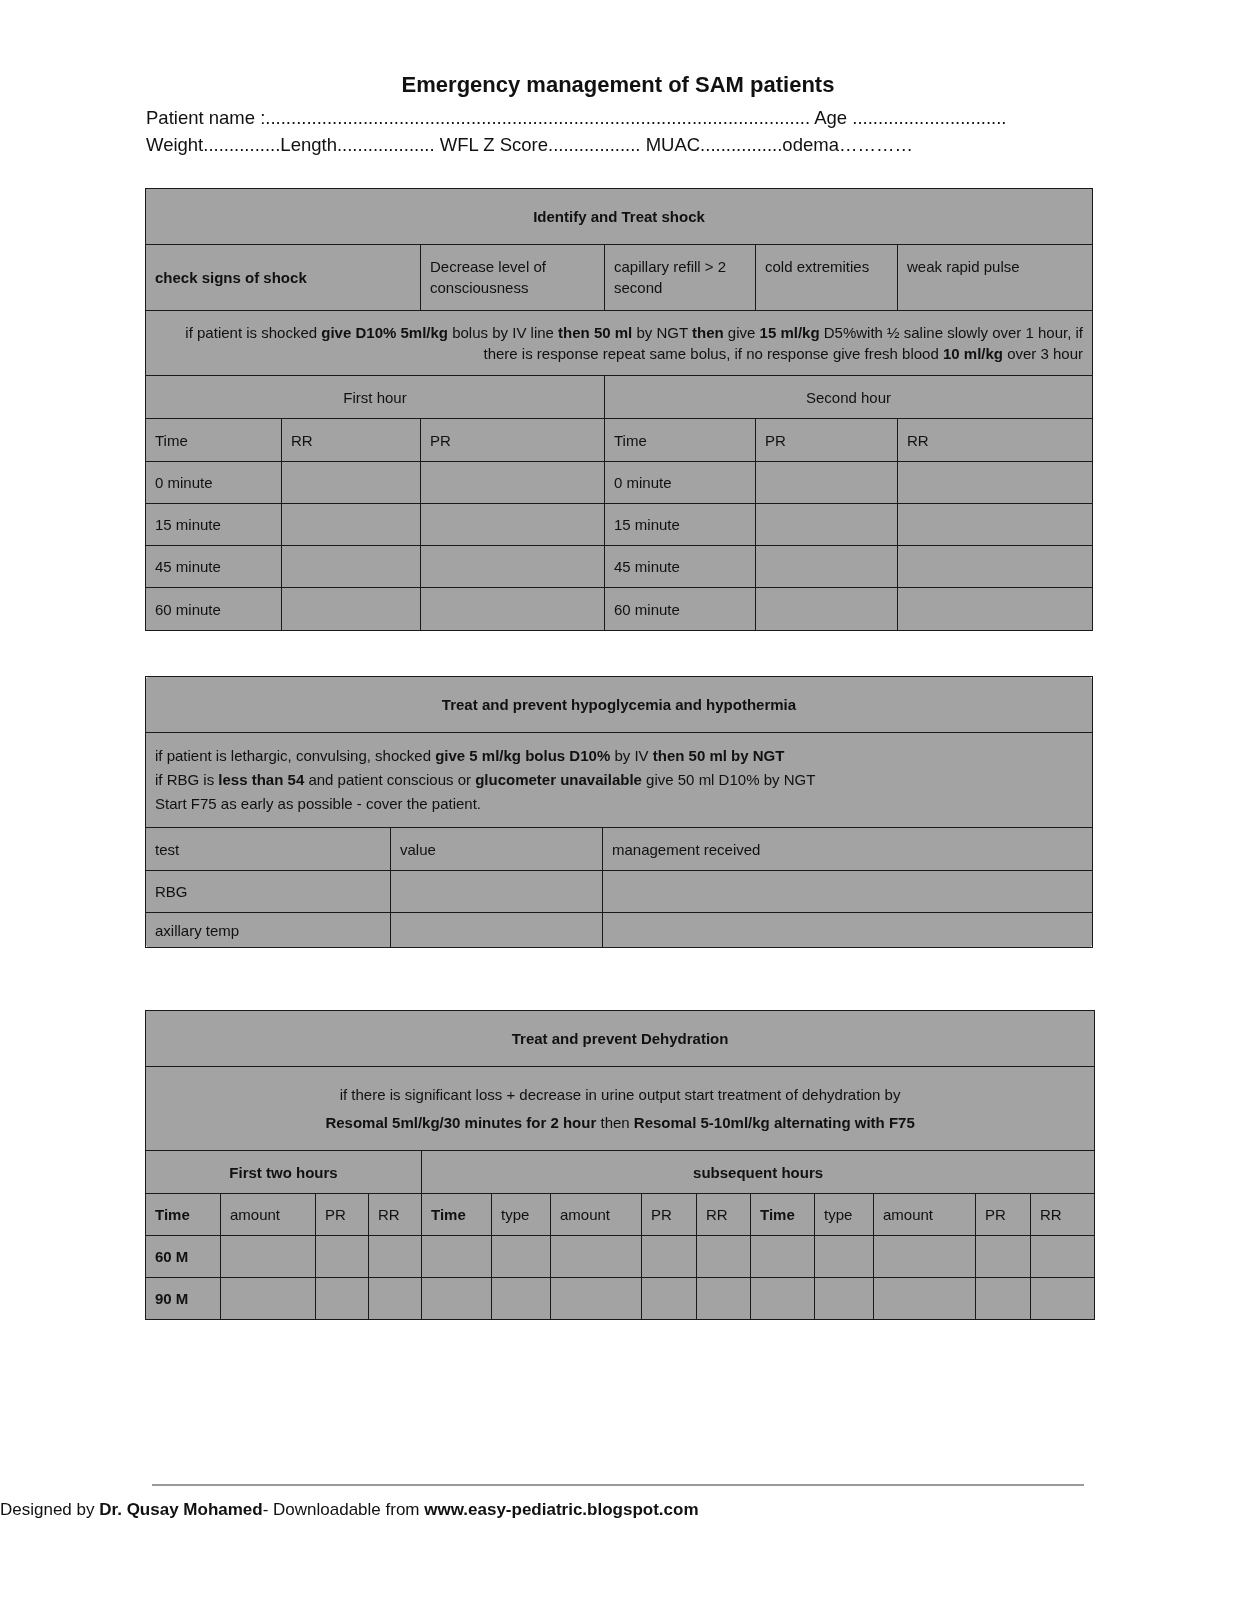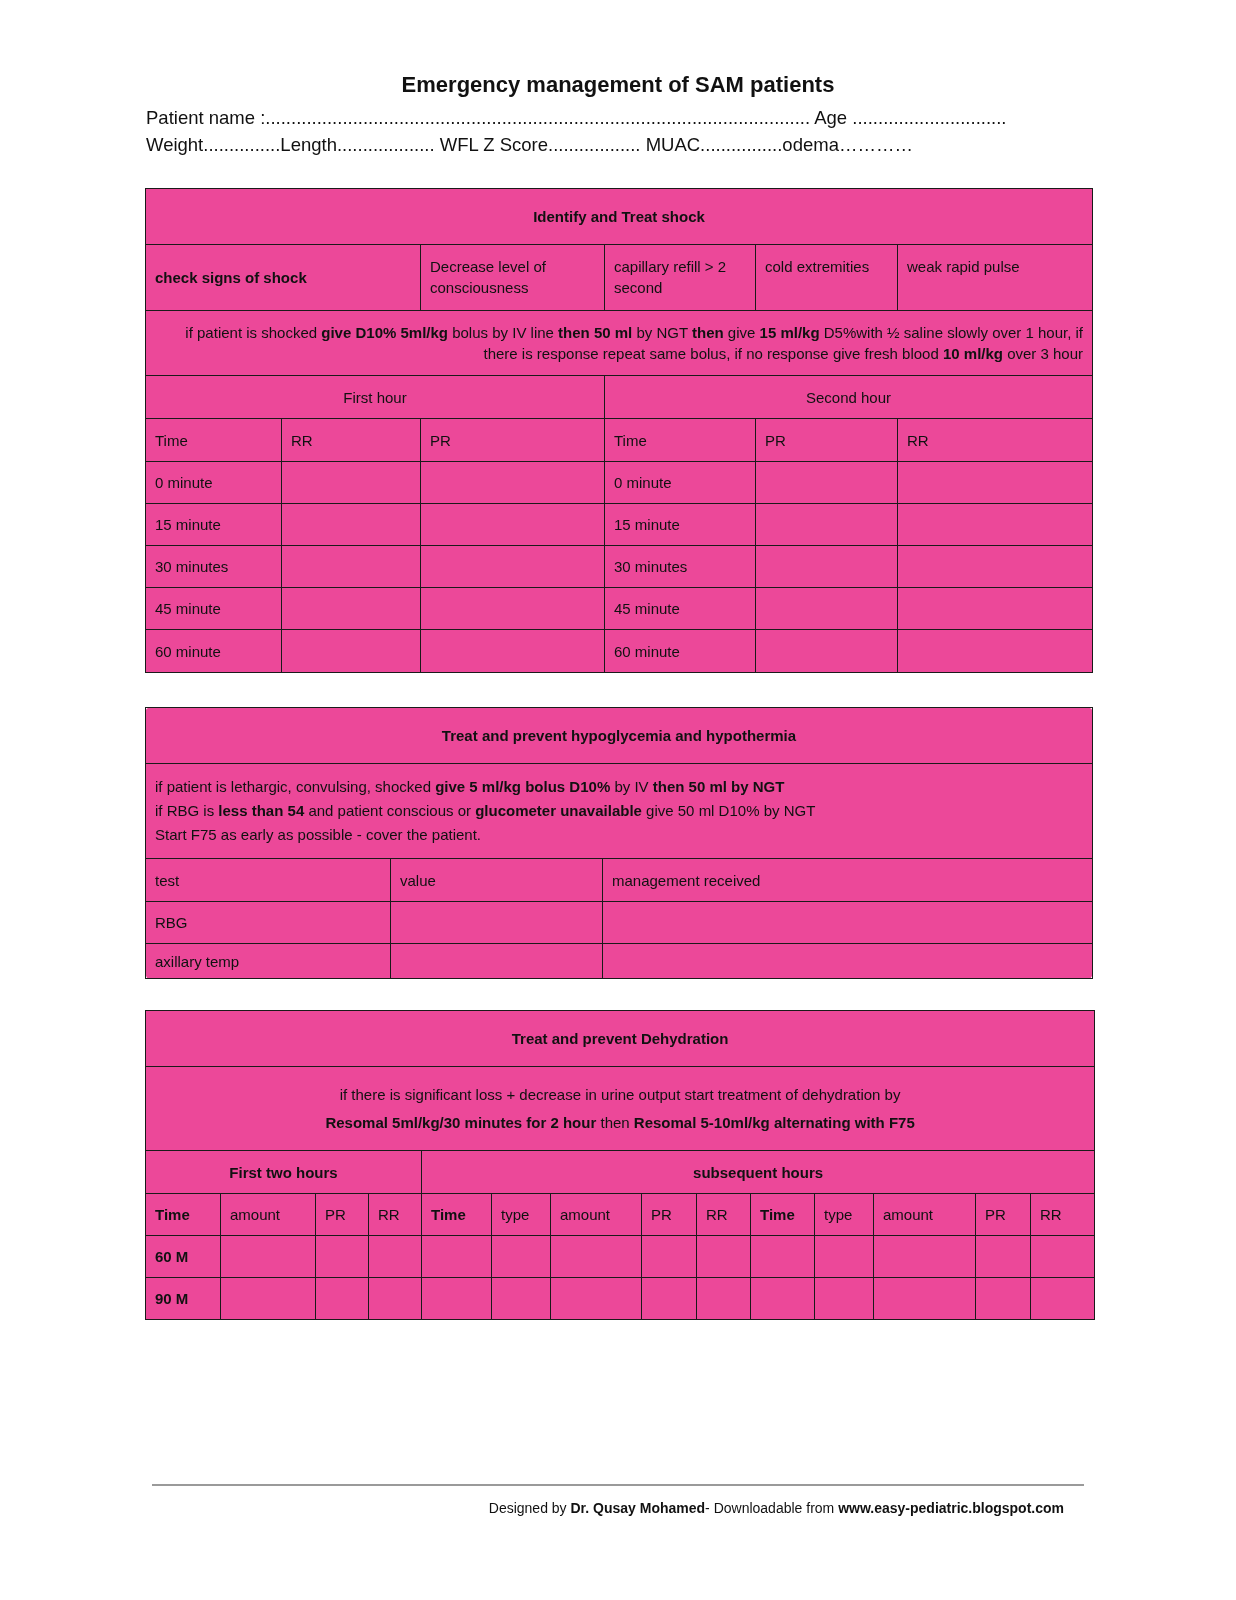--- a/index.html
+++ b/index.html
@@ -12,46 +12,46 @@
     text-align: center; font-weight: bold; font-size: 22px;
   }
   .patient-line {
     position: absolute; left: 146px; font-size: 18.5px; white-space: nowrap;
   }
   .patient-line.l1 { top: 107px; }
   .patient-line.l2 { top: 134px; }
 
   table.form {
     position: absolute; left: 145px; border-collapse: collapse;
-    table-layout: fixed; background: #ec4899;
+    table-layout: fixed; background: #a3a3a3;
   }
   table.form td {
     border: 1.6px solid #1a1a1a; padding: 0 9px; vertical-align: middle;
     font-size: 15px; overflow: hidden;
   }
   .sec-title { text-align: center; font-weight: bold; font-size: 22px; }
   .shock-label { font-weight: bold; font-size: 22px; }
   .sign { font-size: 16.5px; line-height: 21px; vertical-align: top !important; padding-top: 11px !important; }
   .info { font-size: 16.5px; line-height: 21px; text-align: right; }
   .info-lg { font-size: 18.5px; line-height: 24px; }
   .center { text-align: center; }
   .bold { font-weight: bold; }
   .small { font-size: 15px; }
 
   #shock { top: 188px; width: 947px; }
-  #hypo { top: 707px; width: 947px; border-radius: 6px; }
+  #hypo { top: 676px; width: 947px; border-radius: 6px; }
   #dehyd { top: 1010px; width: 949px; }
 
   .footer-rule {
     position: absolute; left: 152px; width: 932px; top: 1484px; height: 0;
     border-top: 2px solid #9a9a9a;
   }
   .footer {
     position: absolute; left: 0; width: 1064px; top: 1500px;
-    text-align: right; font-size: 14px; white-space: nowrap;
+    text-align: left; font-size: 17px; white-space: nowrap;
   }
 </style>
 </head>
 <body>
 
 <div class="title">Emergency management of SAM patients</div>
 <div class="patient-line l1">Patient name :.......................................................................................................... Age ..............................</div>
 <div class="patient-line l2">Weight...............Length...................  WFL Z Score.................. MUAC................odema…………</div>
 
 <table class="form" id="shock">
@@ -95,28 +95,20 @@
         <td></td>
     <td>0 minute</td>
     <td></td>
         <td></td>
   </tr>
   <tr style="height:42px">
     <td>15 minute</td>
     <td></td>
         <td></td>
     <td>15 minute</td>
-    <td></td>
-        <td></td>
-  </tr>
-  <tr style="height:42px">
-    <td>30 minutes</td>
-    <td></td>
-        <td></td>
-    <td>30 minutes</td>
     <td></td>
         <td></td>
   </tr>
   <tr style="height:42px">
     <td>45 minute</td>
     <td></td>
         <td></td>
     <td>45 minute</td>
     <td></td>
         <td></td>

